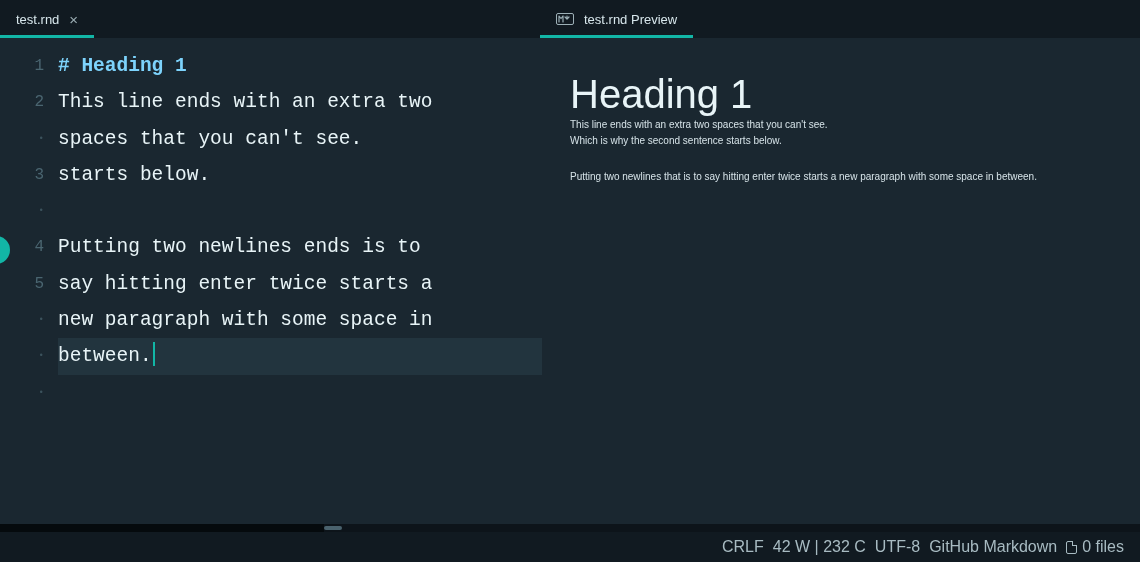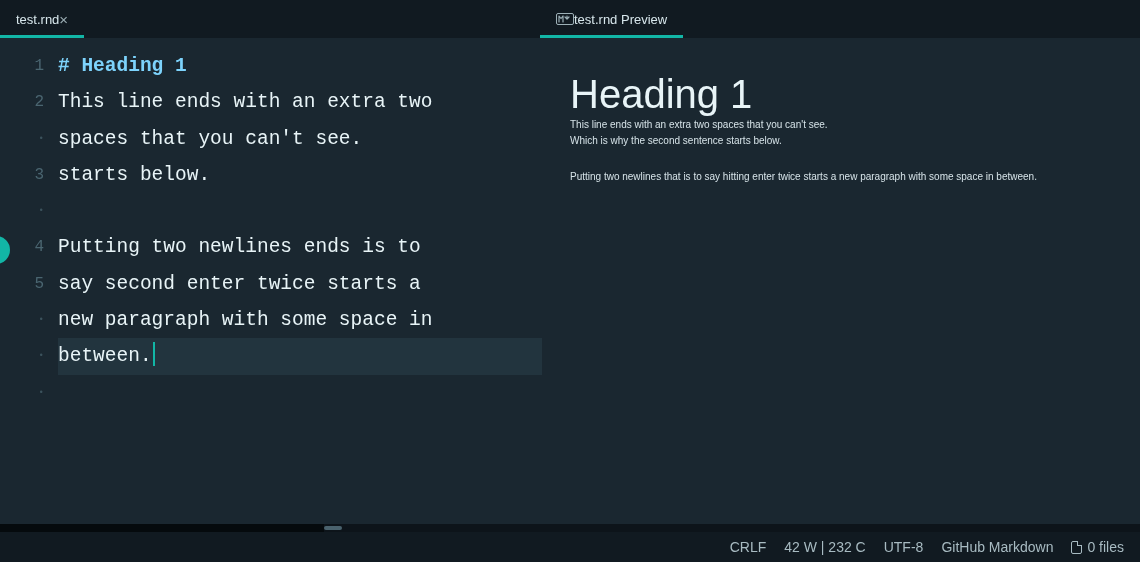--- a/index.html
+++ b/index.html
@@ -20,21 +20,21 @@
   }
   .left-tabs, .right-tabs {
     display:flex;
     align-items:stretch;
   }
   .left-tabs { flex: 0 0 540px; }
   .right-tabs { flex: 1 1 auto; }
   .tab {
     display:flex;
     align-items:center;
-    gap:0;
+    gap:10px;
     padding: 0 16px;
     font-size: 13px;
     color: #a8bbc2;
     position:relative;
   }
   .tab.active { color:#d8e7ec; }
   .tab.active::after {
     content:"";
     position:absolute;
     left:0; right:0; bottom:0;
@@ -128,23 +128,23 @@
   }
 
   
   .statusbar {
     height:30px;
     background:#111a21;
     display:flex;
     align-items:center;
     justify-content:flex-end;
     padding:0 16px 0 0;
-    font-size:14px;
+    font-size:16px;
     color:#a8bbc2;
-    gap:18px;
+    gap:9px;
   }
   .statusbar .item { display:flex; align-items:center; gap:5px; }
   .statusbar .file-ic { width:11px; height:13px; border:1.3px solid #a8bbc2; border-radius:2px; position:relative; }
   .statusbar .file-ic::after { content:""; position:absolute; top:-1px; right:-1px; width:4px; height:4px; background:#111a21; border-left:1.3px solid #a8bbc2; border-bottom:1.3px solid #a8bbc2; }
 
   
   .bottomstrip {
     position:absolute;
     left:0; right:0; bottom:30px;
     height:8px;
@@ -204,21 +204,21 @@
         <div class="gl dot">•</div>
         <div class="gl dot">•</div>
       </div>
     <div class="code" id="code">
         <div class="ln heading"># Heading 1</div>
         <div class="ln">This line ends with an extra two</div>
         <div class="ln">spaces that you can't see.</div>
         <div class="ln">starts below.</div>
         <div class="ln"></div>
         <div class="ln">Putting two newlines ends is to</div>
-        <div class="ln">say second enter twice starts a</div>
+        <div class="ln">say hitting enter twice starts a</div>
         <div class="ln">new paragraph with some space in</div>
         <div class="ln current">between.<span class="cursor"></span></div>
       </div>
   </div>
 
   <div class="preview">
     <h1>Heading 1</h1>
     <p id="pv-p1">This line ends with an extra two spaces that you can't see.<br>Which is why the second sentence starts below.</p>
     <p>Putting two newlines that is to say hitting enter twice starts a new paragraph with some space in between.</p>
   </div>

